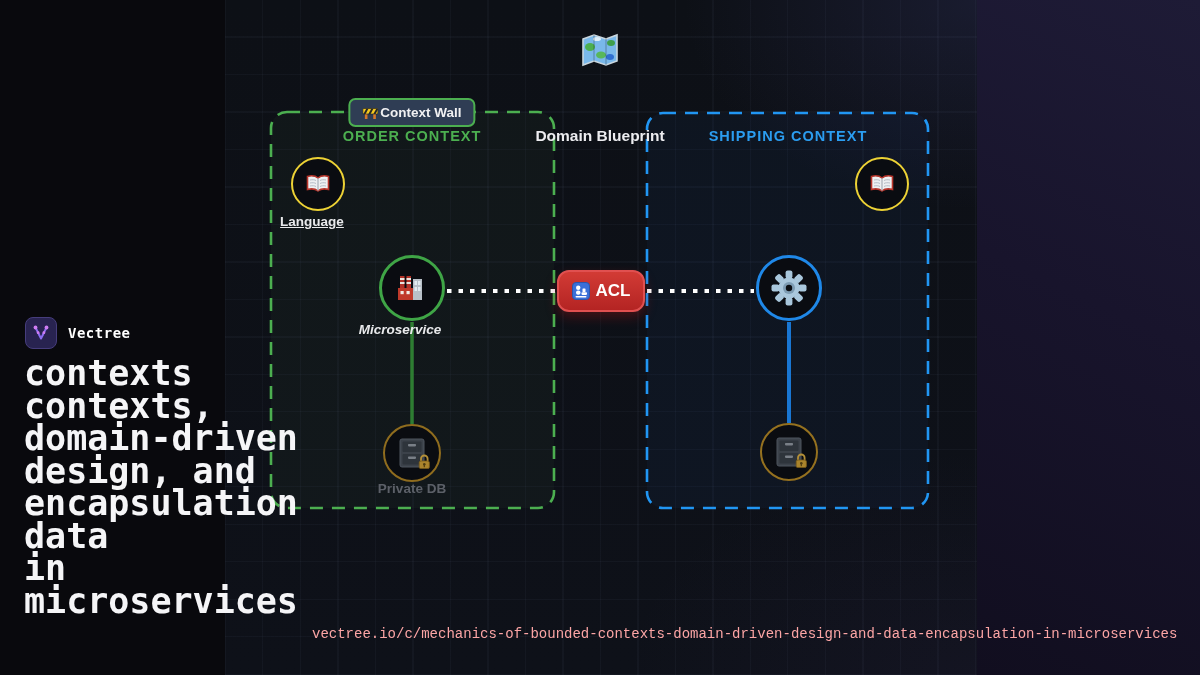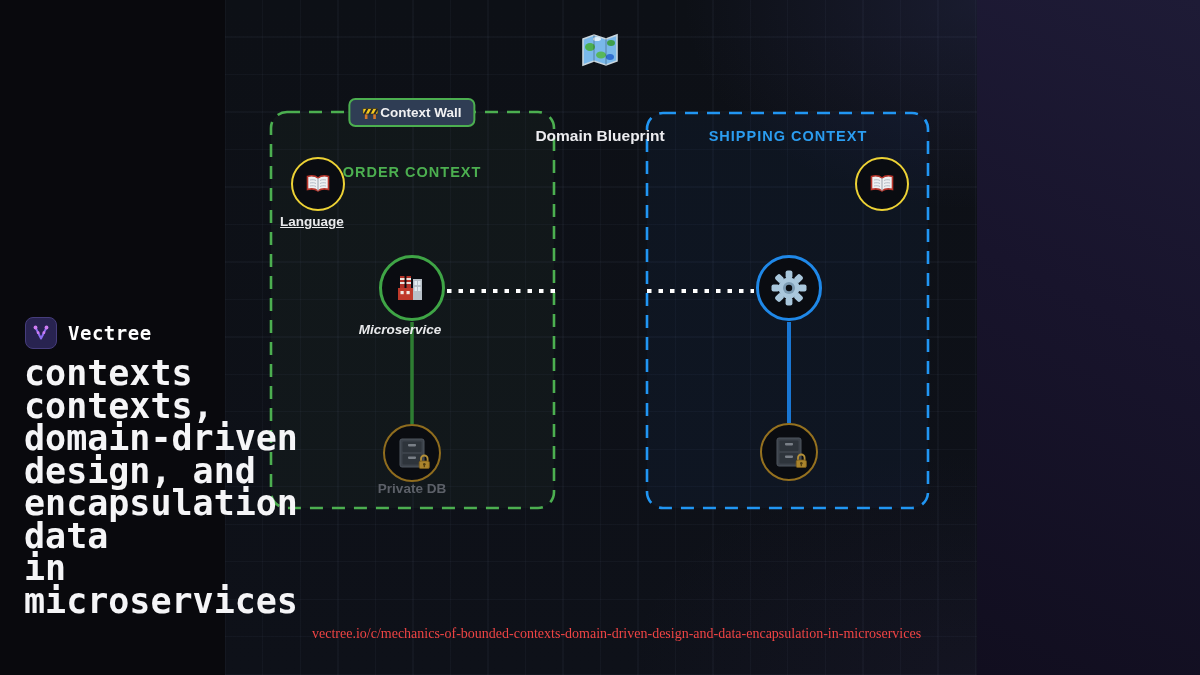--- a/index.html
+++ b/index.html
@@ -32,21 +32,21 @@
 
   .node-label { position:absolute; transform:translateX(-50%); color:#e9eaec;
     font-weight:bold; font-size:13.5px; line-height:16px; white-space:nowrap; }
   .lbl-language { left:87px;  top:214px;text-decoration:underline; }
   .lbl-micro    { left:175px; top:322px;font-style:italic; }
   .lbl-db1      { left:187px; top:481px; color:#5c6068; }
   .lbl-blueprint{ left:375px; top:80px;  font-size:15.5px; color:#ededf0;margin-top:48px; }
 
   .ctx-label { position:absolute; transform:translateX(-50%); font-weight:bold;
     font-size:14.5px; letter-spacing:1px; line-height:16px; white-space:nowrap; }
-  .ctx-order    { left:187px; top:128px; color:#4caf50;margin-top:36px; }
+  .ctx-order    { left:187px; top:128px; color:#4caf50; }
   .ctx-shipping { left:563px; top:128px; color:#2b9df0; }
 
   .ctx-wall-badge { position:absolute; left:187px; top:98px; transform:translateX(-50%);
     height:29px; padding:0 12px; display:flex; align-items:center; gap:2px;
     background:#2f3d54; border:2px solid #4caf50; border-radius:7px;
     color:#f0f0f2; font-weight:bold; font-size:13.5px; white-space:nowrap; }
 
   .acl-badge { position:absolute; left:332px; top:270px; width:88px; height:42px;
     display:flex; align-items:center; justify-content:center; gap:6px;
     background:linear-gradient(180deg,#d23b35 0%,#b42423 100%);
@@ -56,29 +56,29 @@
 
   .map-wrap { position:absolute; left:356px; top:33px; width:38px; height:34px; }
 
   .db-icon-wrap { position:relative; width:26px; height:30px; opacity:0.85; }
   .lock-pos { position:absolute; right:-6px; bottom:-2px; }
 
   .brand { position:absolute; left:25px; top:317px; display:flex; align-items:center; gap:11px; }
   .brand-logo { width:32px; height:32px; border-radius:8px; background:#282350;
     border:1px solid #463d7c; display:flex; align-items:center; justify-content:center; }
   .brand-name { color:#ffffff; font-family:"DejaVu Sans Mono", monospace;
-    font-weight:bold; font-size:19px; letter-spacing:0.5px; }
+    font-weight:bold; font-size:14px; letter-spacing:0.5px; }
 
   .article-title { position:absolute; left:24px; top:357px; width:300px;
     font-family:"DejaVu Sans Mono", monospace; font-weight:bold;
     font-size:35px; line-height:32.5px; color:#f5f5f7; white-space:nowrap; }
 
   .article-url { position:absolute; left:312px; top:626px;
-    font-family:Liberation Serif, serif; font-size:14px; line-height:16px;
-    color:#ef4444; white-space:nowrap; }
+    font-family:Liberation Mono, monospace; font-size:14px; line-height:16px;
+    color:#fca5a5; white-space:nowrap; }
 </style>
 </head>
 <body>
 
 <div class="stage">
 
   <div class="bg-right"></div>
 
   <div class="panel">
 
@@ -157,20 +157,31 @@
         <rect x="22" y="7" width="2.5" height="4" fill="#e3ecf1"></rect>
         <rect x="18.5" y="13" width="2.5" height="4" fill="#e3ecf1"></rect>
         <rect x="22" y="13" width="2.5" height="4" fill="#e3ecf1"></rect>
         <rect x="2" y="14" width="15" height="12" fill="#c03a2b"></rect>
         <rect x="4.5" y="17" width="3.2" height="3.2" fill="#f0ece6"></rect>
         <rect x="10.5" y="17" width="3.2" height="3.2" fill="#f0ece6"></rect>
       </svg>
     </div>
     <div class="node-label lbl-micro">Microservice</div>
 
+    <div class="acl-badge">
+      <svg viewBox="0 0 18 18" width="18" height="18">
+        <rect x="0.5" y="0.5" width="17" height="17" rx="3.5" fill="#3a6fd8" stroke="#2c55ab" stroke-width="1"></rect>
+        <circle cx="6.2" cy="5.8" r="2.2" fill="#ffffff"></circle>
+        <rect x="4" y="8.5" width="4.5" height="4.2" rx="2" fill="#ffffff"></rect>
+        <rect x="10.5" y="6.5" width="3" height="3.5" rx="0.6" fill="#ffffff"></rect>
+        <rect x="9.5" y="10.3" width="5.5" height="2.6" rx="0.8" fill="#ffffff"></rect>
+        <rect x="3.5" y="14" width="11" height="1.6" rx="0.8" fill="#ffffff"></rect>
+      </svg>
+      <span>ACL</span>
+    </div>
 
     <div class="node-circle n-gear">
       <svg viewBox="0 0 36 36" width="36" height="36">
         <g fill="#a9c7dc">
           <rect x="14.6" y="0.5" width="6.8" height="8" rx="2"></rect>
           <rect x="14.6" y="0.5" width="6.8" height="8" rx="2" transform="rotate(45 18 18)"></rect>
           <rect x="14.6" y="0.5" width="6.8" height="8" rx="2" transform="rotate(90 18 18)"></rect>
           <rect x="14.6" y="0.5" width="6.8" height="8" rx="2" transform="rotate(135 18 18)"></rect>
           <rect x="14.6" y="0.5" width="6.8" height="8" rx="2" transform="rotate(180 18 18)"></rect>
           <rect x="14.6" y="0.5" width="6.8" height="8" rx="2" transform="rotate(225 18 18)"></rect>

